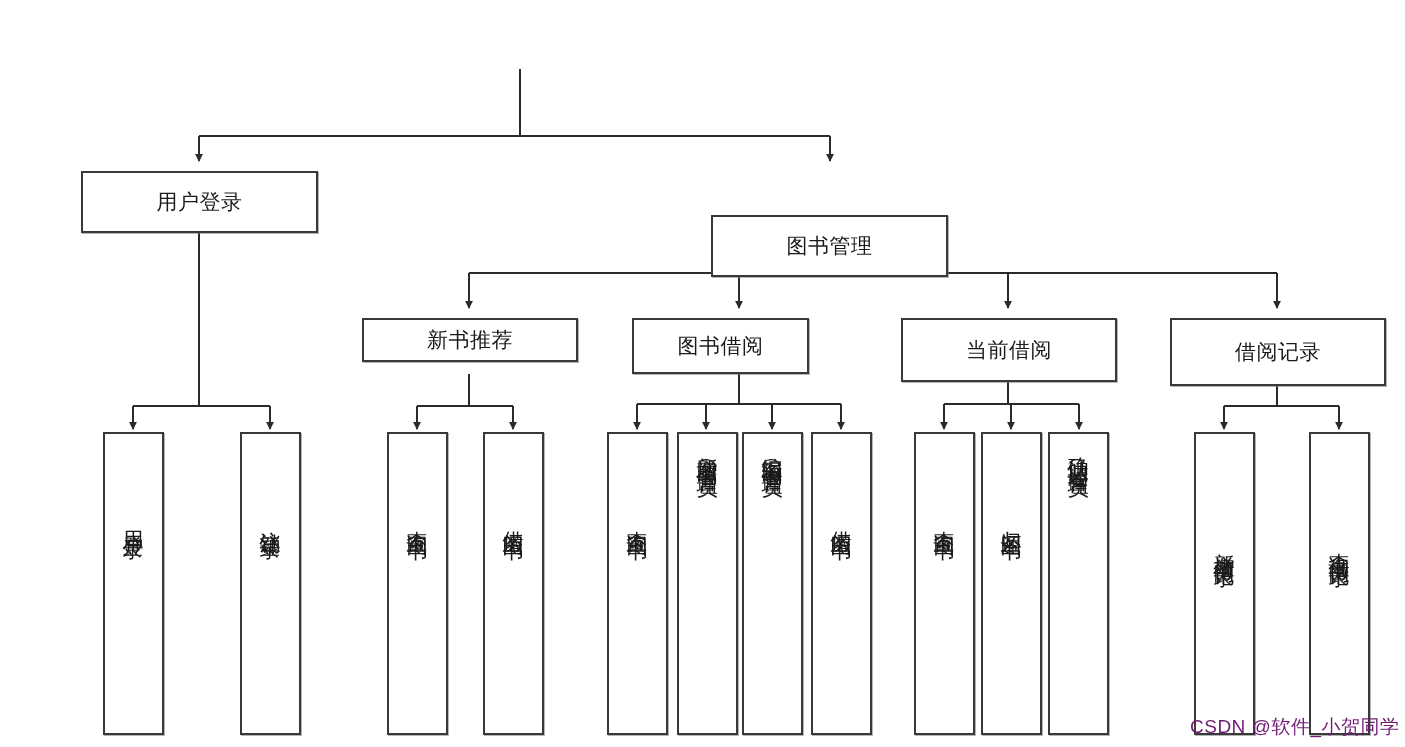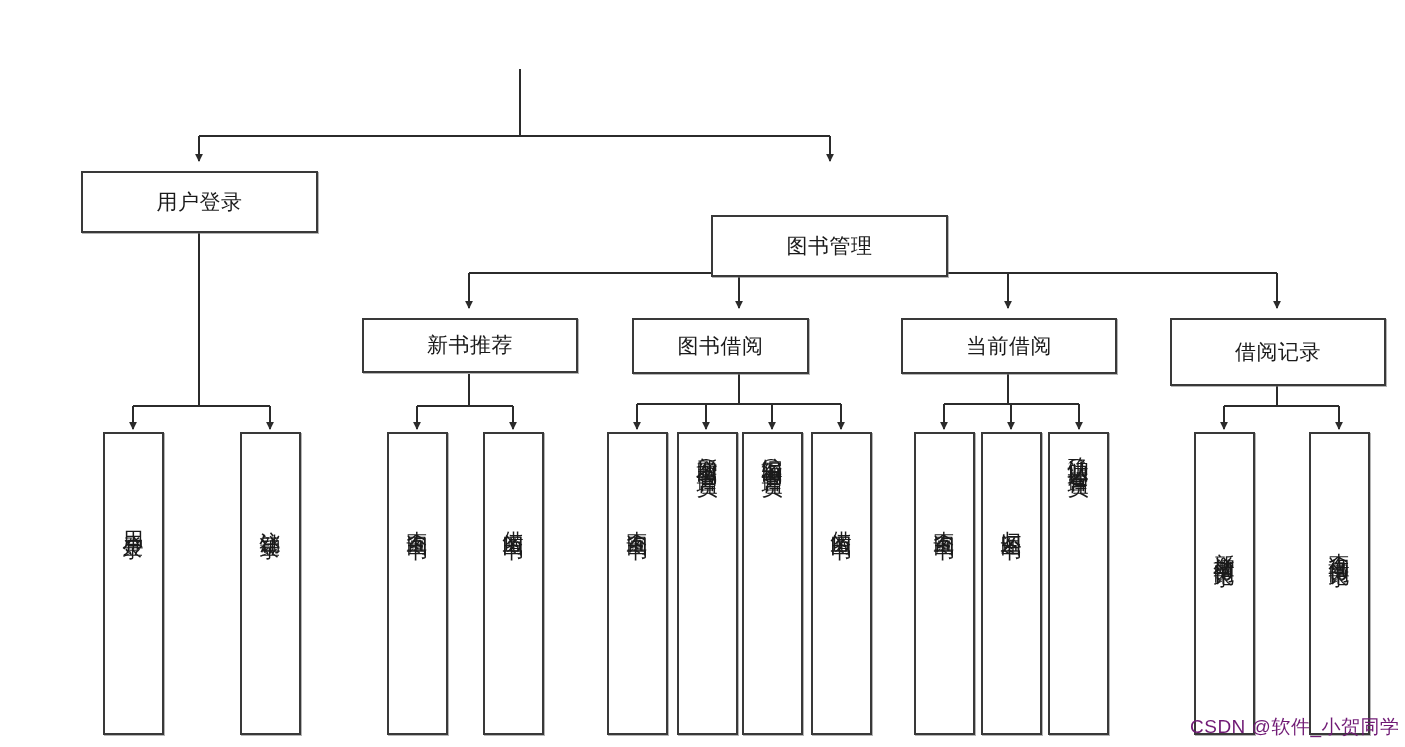--- a/index.html
+++ b/index.html
@@ -133,27 +133,27 @@
   </svg>
 
 
   <div class="node horizontal" style="left:81px; top:171px; width:237px; height:62px;">
     <span class="node-label">用户登录</span>
   </div>
   <div class="node horizontal" style="left:711px; top:171px; width:237px; height:62px;margin-top:44px;">
     <span class="node-label">图书管理</span>
   </div>
 
-  <div class="node horizontal" style="left:362px; top:318px; width:216px; height:55px;">
+  <div class="node horizontal" style="left:362px; top:318px; width:216px; height:44px;">
     <span class="node-label">新书推荐</span>
   </div>
   <div class="node horizontal" style="left:632px; top:318px; width:177px; height:56px;">
     <span class="node-label">图书借阅</span>
   </div>
-  <div class="node horizontal" style="left:901px; top:318px; width:216px; height:56px;">
+  <div class="node horizontal" style="left:901px; top:318px; width:216px; height:64px;">
     <span class="node-label">当前借阅</span>
   </div>
   <div class="node horizontal" style="left:1170px; top:318px; width:216px; height:68px;">
     <span class="node-label">借阅记录</span>
   </div>
 
   <div class="node vertical mid" style="left:103px; top:432px; width:61px; height:303px;">
     <span class="node-label">用户登录</span>
   </div>
   <div class="node vertical mid" style="left:240px; top:432px; width:61px; height:303px;">

